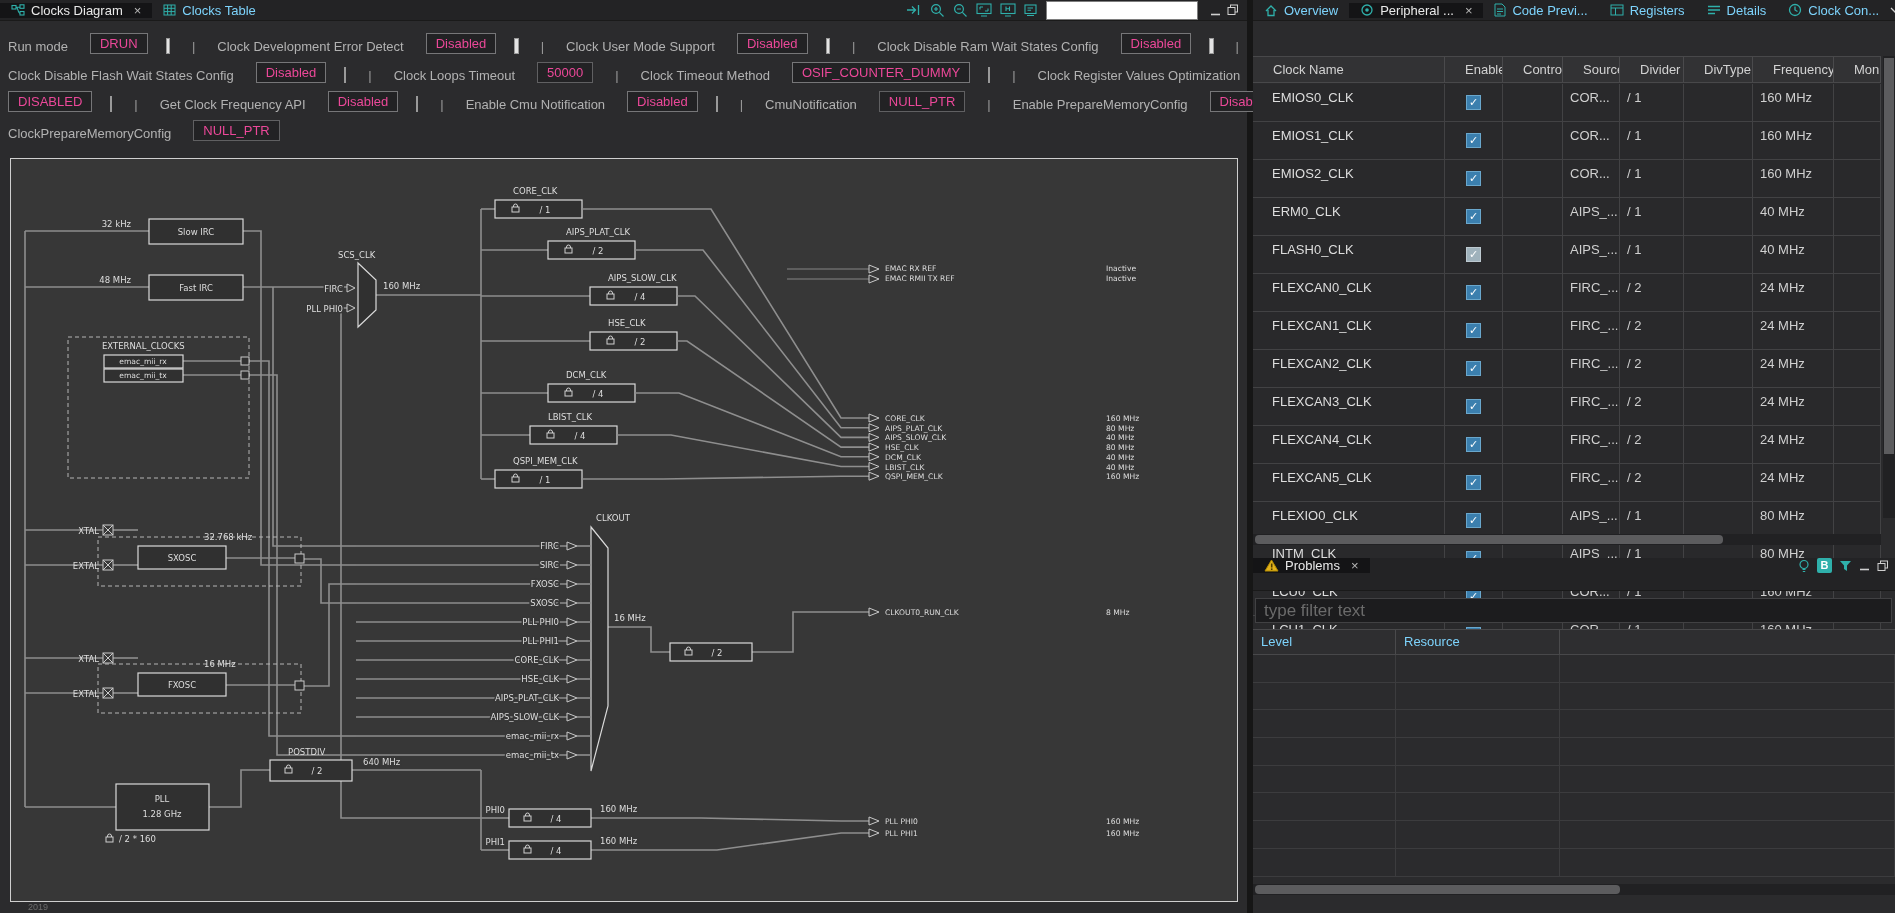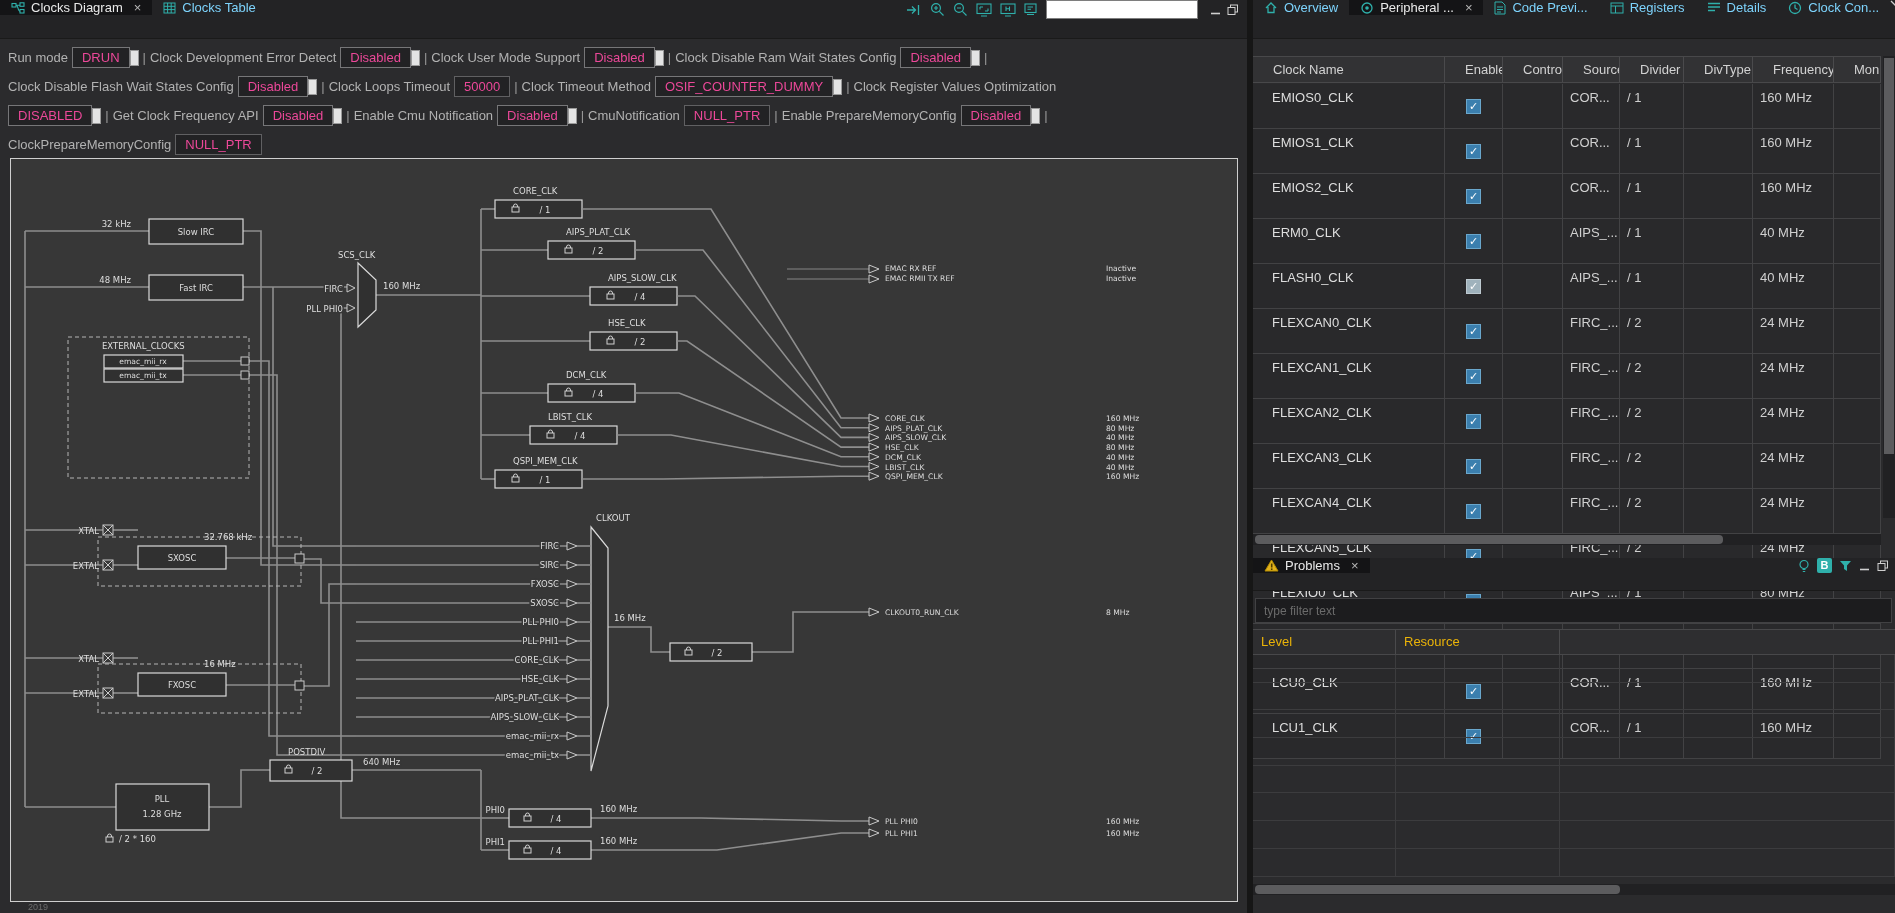--- a/index.html
+++ b/index.html
@@ -3,33 +3,33 @@
 <meta charset="utf-8">
 <style>
   *{margin:0;padding:0;box-sizing:border-box}
   html,body{width:1895px;height:913px;overflow:hidden}
   body{background:#161616;font-family:"Liberation Sans",sans-serif;font-size:13px;color:#c0c0c0;position:relative}
   .pane{position:absolute;top:0;height:913px;background:#2b2b2d}
   .pane.left{left:0;width:1247px}
   .pane.right{left:1253px;width:642px}
 
   
-  .tabbar{height:39px;background:#232325;display:flex;align-items:flex-start;border-bottom:1px solid #1a1a1a;position:relative}
+  .tabbar{height:21px;background:#232325;display:flex;align-items:center;border-bottom:1px solid #1a1a1a;position:relative}
   .tab{display:flex;align-items:center;gap:6px;padding:0 11px;font-size:13px;color:#7dd3fc;white-space:nowrap;cursor:default}
   .tab.active{background:#141416;color:#e9e9e9}
   .tab .close{margin-left:5px;color:#b8b8b8;font-size:13px;line-height:13px}
   .tab svg{flex:0 0 auto}
 
   .lp-toolbar{margin-left:auto;display:flex;align-items:center;gap:8px;padding-right:8px}
   .tbtn{display:flex;align-items:center}
   .search-box{width:152px;height:19px;background:#ffffff;border:1px solid #7e7e7e;font-size:12px;padding:0 4px;color:#222}
 
   
   .settings{padding:4px 8px 0;background:#2b2b2d}
-  .s-line{display:flex;align-items:center;height:29px;white-space:nowrap;gap:4px;font-size:13px;color:#b2b2b2}
+  .s-line{display:flex;align-items:flex-end;height:29px;white-space:nowrap;gap:22px;font-size:13px;color:#b2b2b2}
   .s-combo{border:1px solid #767678;background:#222224;color:#ec4899;padding:2px 9px;font-size:13px;display:inline-block}
   .s-field{border-color:#606062}
   .s-chip{width:9px;height:16px;background:#e4e4e4;border:1px solid #9a9a9a;display:inline-block;margin-left:-4px}
   .s-pipe{color:#9a9a9a}
 
   
   .canvas{position:absolute;left:10px;top:158px;width:1228px;height:744px;border:1px solid #cfcfcf;background:#373737;overflow:hidden}
   .footer-note{position:absolute;left:28px;top:902px;font-size:9px;color:#6c6c6c}
 
   .wire{stroke:#8e8e8e;stroke-width:1.6;fill:none}
@@ -43,42 +43,42 @@
   .t7{font-size:7.6px}
   .halo{paint-order:stroke;stroke:#373737;stroke-width:3px}
   .lockg{stroke:#cfcfcf;fill:none;stroke-width:1}
   .xb{fill:none;stroke:#c9c9c9;stroke-width:1}
 
   
   .ct-grid{display:grid;grid-template-columns:192px 58px 60px 57px 64px 69px 81px 47px}
   .ct-header{position:absolute;top:56px;left:0;width:628px;height:27px;background:#323234;border-top:1px solid #48484a;border-bottom:1px solid #48484a}
   .ct-header>div{line-height:25px;padding-left:20px;font-size:13px;color:#d2d2d2;border-right:1px solid #4a4a4c;overflow:hidden;white-space:nowrap}
   .ct-body{position:absolute;top:84px;left:0;width:628px}
-  .ct-row{height:45px;border-bottom:1px solid #424244;background:#29292b}
+  .ct-row{height:38px;border-bottom:1px solid #424244;background:#29292b}
   .ct-cell{border-right:1px solid #424244;line-height:27px;font-size:13px;color:#d0d0d0;padding-left:7px;overflow:hidden;white-space:nowrap}
   .ct-cell.name{padding-left:19px;color:#dedede}
   .ct-cell.center{display:flex;align-items:center;justify-content:center;padding-left:0}
   .checkbox{width:15px;height:15px;background:#3b7fae;border:1px solid #6aa7cc;color:#fff;font-size:11px;line-height:13px;text-align:center}
   .checkbox::after{content:"\2713"}
   .checkbox.muted{background:#9fb2bc;border-color:#bdc9d0}
 
   .v-scroll{position:absolute;right:0;top:56px;width:12px;height:462px;background:#212123}
   .v-thumb{position:absolute;left:1px;top:2px;width:10px;height:396px;background:#5c5c5e}
   .h-scroll{position:absolute;left:0;top:534px;width:628px;height:11px;background:#212123}
   .h-thumb{position:absolute;top:1px;left:2px;width:468px;height:9px;background:#5c5c5e;border-radius:4px}
 
   
   .problems-bar{position:absolute;top:558px;left:0;width:642px;height:33px;background:#232325;display:flex;align-items:flex-start;border-bottom:1px solid #1a1a1a}
   .pr-icons{margin-left:auto;display:flex;align-items:center;gap:7px;padding-right:6px}
   .bbadge{width:15px;height:15px;background:#2fb0ab;color:#fff;font-size:11px;font-weight:bold;text-align:center;line-height:15px;border-radius:2px}
-  .filter-input{position:absolute;top:598px;left:2px;width:637px;height:25px;background:#1c1c1e;border:1px solid #414143;color:#f97316;font-size:12px;padding:7px 8px;font-family:"Liberation Sans",sans-serif}
+  .filter-input{position:absolute;top:598px;left:2px;width:637px;height:25px;background:#1c1c1e;border:1px solid #414143;color:#f97316;font-size:17px;padding:7px 8px;font-family:"Liberation Sans",sans-serif}
   .filter-input::placeholder{color:#6b6b6b}
   .pr-grid{display:grid;grid-template-columns:143px 164px 1fr}
   .pr-header{position:absolute;top:629px;left:0;width:642px;height:26px;background:#2e2e30;border-top:1px solid #48484a;border-bottom:1px solid #48484a}
-  .pr-header>div{line-height:24px;padding-left:8px;font-size:13px;color:#eab308;border-right:1px solid #4a4a4c}
+  .pr-header>div{line-height:24px;padding-left:8px;font-size:13px;color:#7dd3fc;border-right:1px solid #4a4a4c}
   .pr-body{position:absolute;top:655px;left:0;width:642px}
   .pr-row{height:27.7px;border-bottom:1px solid #3c3c3e}
   .pr-cell{border-right:1px solid #3c3c3e;height:100%}
   .h-scroll2{position:absolute;left:0;top:884px;width:642px;height:11px;background:#212123}
   .h-thumb2{position:absolute;top:1px;left:2px;width:365px;height:9px;background:#5c5c5e;border-radius:4px}
   .winbtns{display:flex;align-items:center;gap:6px;margin-left:4px}
 </style>
 </head>
 <body>
 

